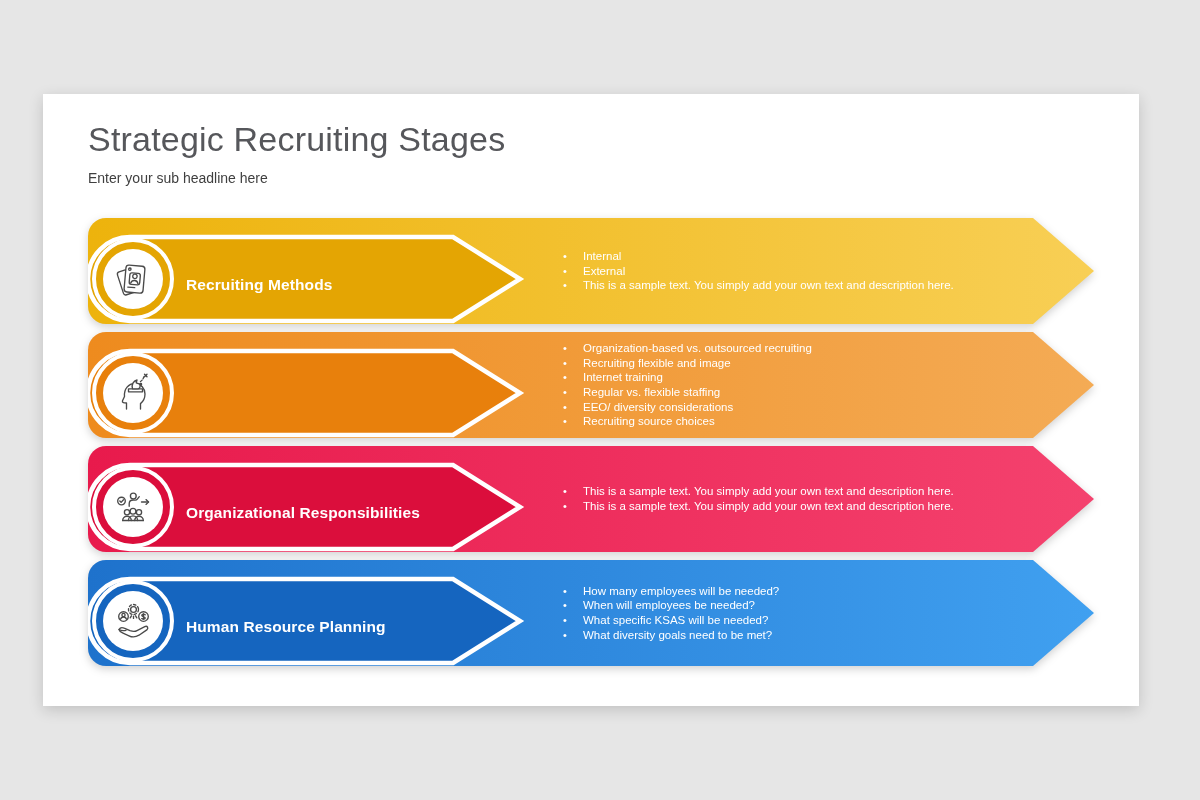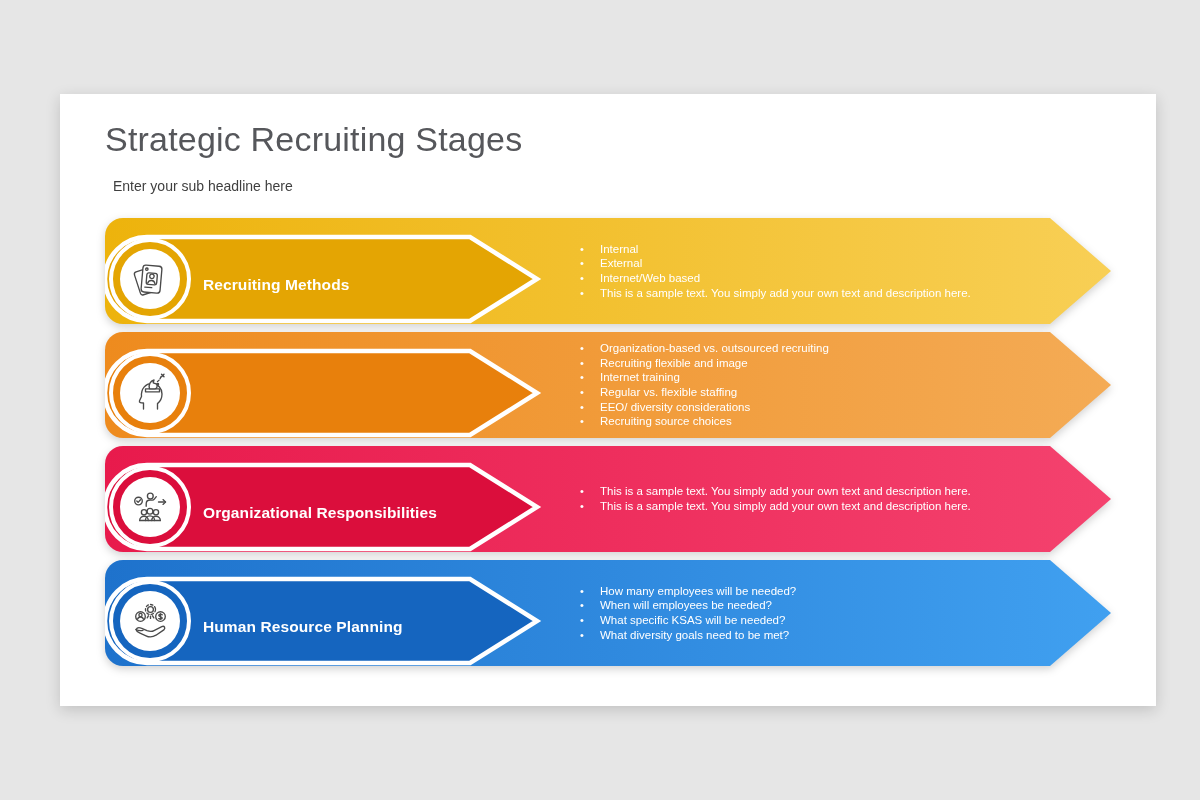--- a/index.html
+++ b/index.html
@@ -2,30 +2,30 @@
 <html><head>
 <meta charset="utf-8">
 <style>
   html,body{margin:0;padding:0;}
   body{
     width:1200px;height:800px;position:relative;overflow:hidden;
     background:#e6e6e6;
     font-family:"Liberation Sans", sans-serif;
   }
   .slide{
-    position:absolute;left:60px;top:94px;width:1096px;height:612px;
+    position:absolute;left:43px;top:94px;width:1096px;height:612px;
     background:#ffffff;
     box-shadow:0 4px 14px rgba(0,0,0,0.16);
   }
   .slide-title{
     position:absolute;left:45px;top:26px;margin:0;
     font-size:34px;font-weight:400;color:#56575b;letter-spacing:0.2px;
   }
   .slide-subtitle{
-    position:absolute;left:45px;top:76px;margin:8px;
+    position:absolute;left:45px;top:76px;margin:0;
     font-size:14px;font-weight:400;color:#3f3f3f;
   }
   .rows{position:absolute;left:45px;top:124px;width:1006px;}
   .row{position:relative;width:1006px;height:106px;margin-bottom:8px;}
   .row svg.shape{
     position:absolute;left:0;top:0;
     filter:drop-shadow(0 3px 4px rgba(0,0,0,0.18));
   }
   .row stop.g0{stop-color:var(--g0);}
   .row stop.g1{stop-color:var(--g1);}
@@ -84,21 +84,20 @@
             <circle cx="1.7" cy="-2.8" r="2.2"></circle>
             <path d="M-1.9,4.2 a3.7,3.7 0 0 1 7.2,0"></path>
             <line x1="-4.5" y1="8.5" x2="2.5" y2="8.5"></line>
           </g>
         </g>
       </svg>
       <div class="stage-label">Recruiting Methods</div>
       <ul class="bullets">
         <li>Internal</li>
         <li>External</li>
-        <li>Internet/Web based</li>
         <li>This is a sample text. You simply add your own text and description here.</li>
       </ul>
     </div>
 
     <div class="row" style="--band: #e8800c; --g0: #ee8b1e; --g1: #f4ab55;">
       <svg class="shape" width="1006" height="106" viewBox="0 0 1006 106">
         <defs>
           <linearGradient id="rowgrad-1">
             <stop class="g0" offset="0"></stop>
               <stop class="g1" offset="1"></stop>

